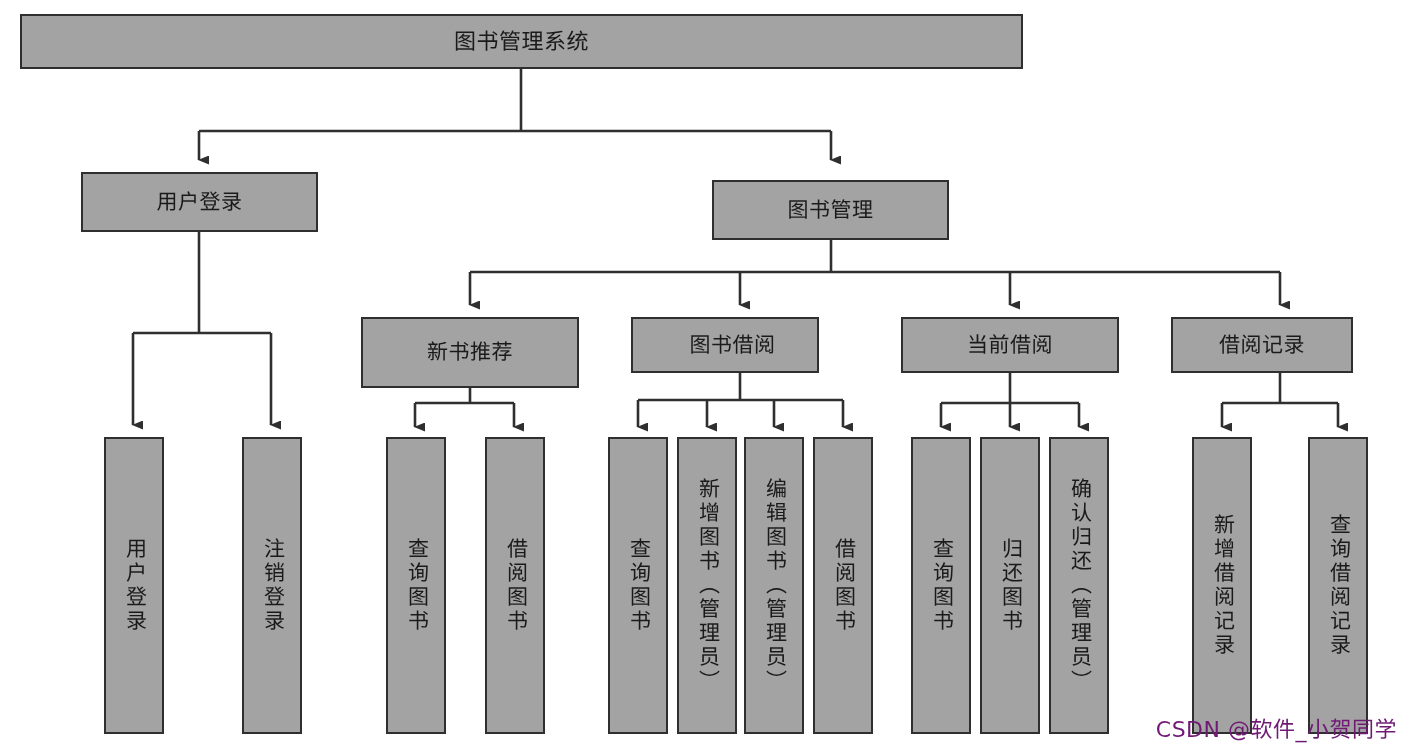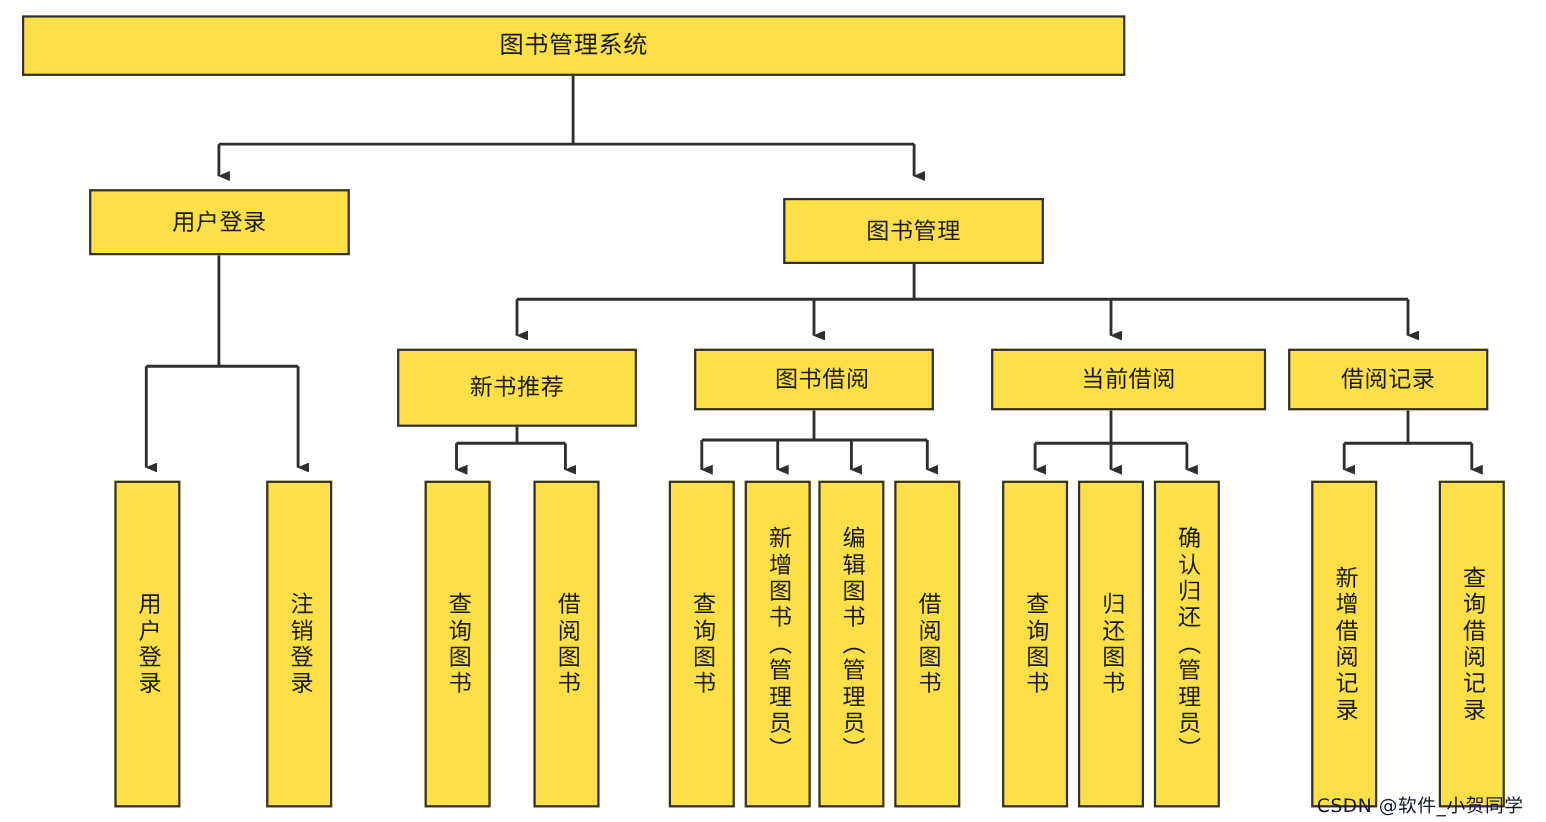--- a/index.html
+++ b/index.html
@@ -22,21 +22,21 @@
     position: absolute;
     left: 0;
     top: 0;
     width: 1405px;
     height: 747px;
     pointer-events: none;
   }
   .node {
     position: absolute;
     box-sizing: border-box;
-    background: #fde047;
+    background: #a3a3a3;
     border: 2.2px solid #2f2f2f;
     display: flex;
     align-items: center;
     justify-content: center;
     color: #1a1a1a;
     z-index: 3;
   }
   .node-label {
     display: block;
     text-align: center;
@@ -61,24 +61,24 @@
     writing-mode: vertical-rl;
     text-orientation: upright;
     font-size: 21px;
     line-height: 1.0;
     letter-spacing: 3px;
     white-space: nowrap;
     max-height: 100%;
   }
   #watermark {
     position: absolute;
-    right: 20px;
+    right: 8px;
     bottom: 4px;
-    font-size: 17px;
-    color: #0f172a;
+    font-size: 22px;
+    color: #701a75;
     letter-spacing: 0.5px;
     z-index: 6;
     white-space: nowrap;
   }
 </style>
 </head>
 <body>
 
 <div id="diagram-root">
 
@@ -143,25 +143,25 @@
   </div>
 
   <div class="node horiz" style="left:712px; top:180px; width:237px; height:60px;">
     <span class="node-label">图书管理</span>
   </div>
 
   <div class="node horiz" style="left:361px; top:317px; width:218px; height:71px;">
     <span class="node-label">新书推荐</span>
   </div>
 
-  <div class="node horiz" style="left:631px; top:317px; width:218px; height:56px;padding-left:15px;">
+  <div class="node horiz" style="left:631px; top:317px; width:188px; height:56px;padding-left:15px;">
     <span class="node-label">图书借阅</span>
   </div>
 
-  <div class="node horiz" style="left:901px; top:317px; width:250px; height:56px;">
+  <div class="node horiz" style="left:901px; top:317px; width:218px; height:56px;">
     <span class="node-label">当前借阅</span>
   </div>
 
   <div class="node horiz" style="left:1171px; top:317px; width:182px; height:56px;">
     <span class="node-label">借阅记录</span>
   </div>
 
   <div class="node vert" style="left:104px; top:437px; width:60px; height:297px;">
     <span class="node-label">用户登录</span>
   </div>

